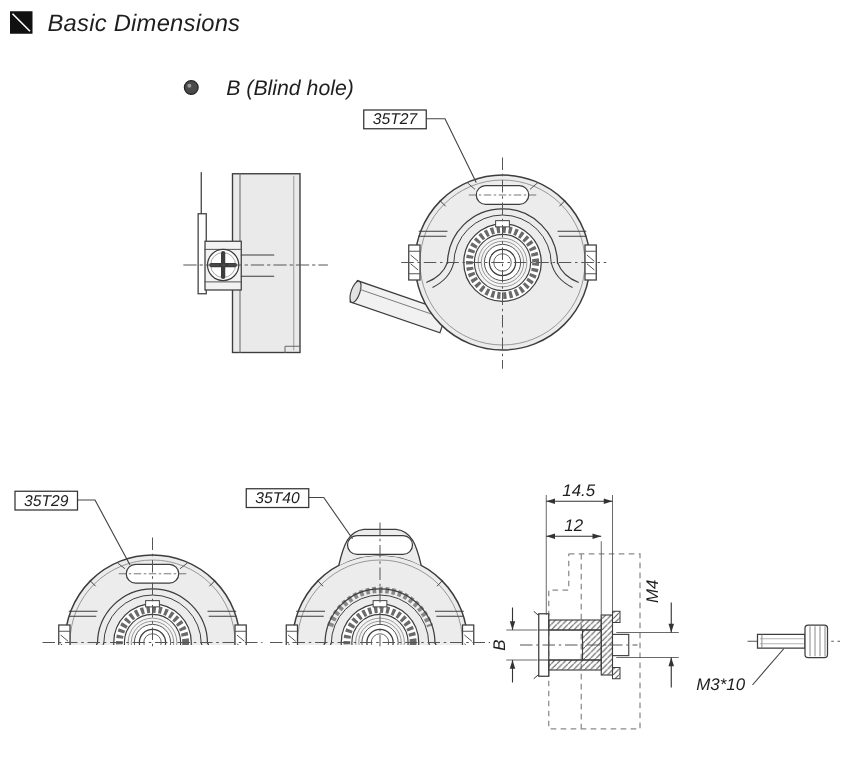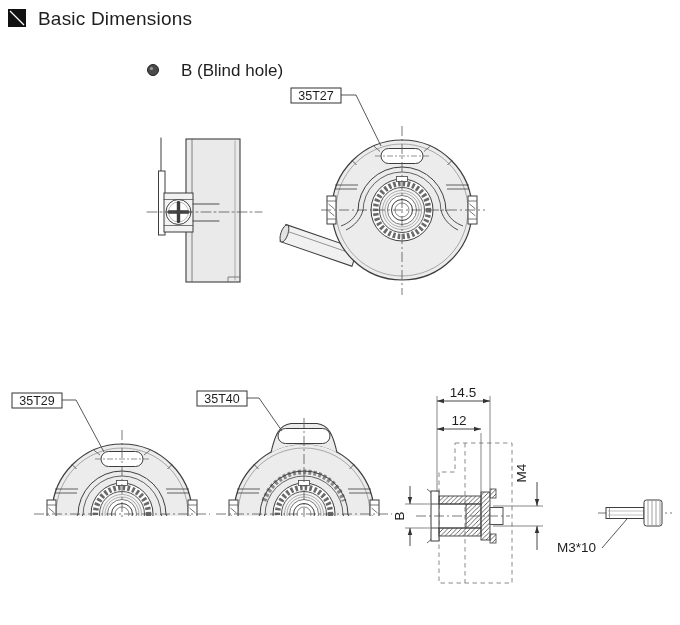--- a/index.html
+++ b/index.html
@@ -1,17 +1,17 @@
 <!DOCTYPE html>
 <html><head>
 <meta charset="utf-8">
 <style>
   html,body{margin:0;padding:0;background:#fff;}
   .canvas{position:relative;width:680px;height:625px;background:#ffffff;overflow:hidden;
-          font-family:"Liberation Sans", sans-serif;}
+          font-family:"Liberation Sans", sans-serif;font-style:italic;}
   svg text{font-family:"Liberation Sans", sans-serif;fill:#1e1e1e;}
   .title-t{font-size:19px;letter-spacing:.2px;}
   .legend-t{font-size:17px;}
   .box-t{font-size:12.5px;}
   .dim-t{font-size:13.5px;}
 </style>
 </head>
 <body>
 
 <div class="canvas">

